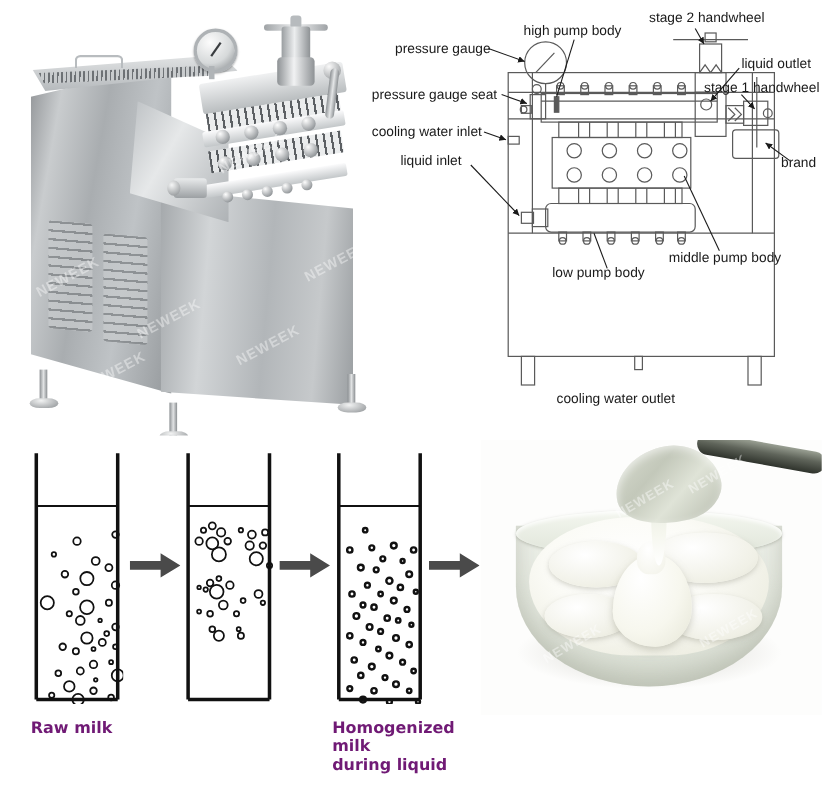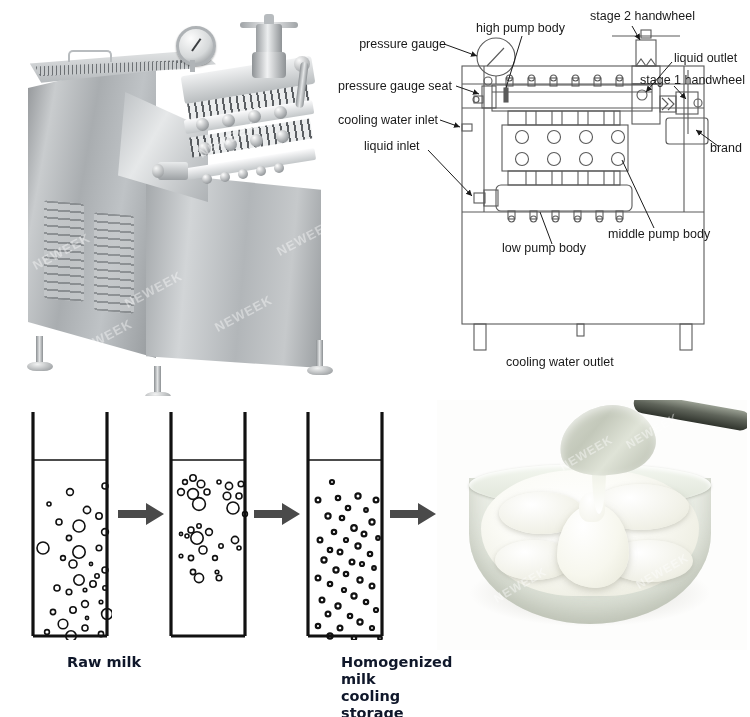--- a/index.html
+++ b/index.html
@@ -84,21 +84,21 @@
   #diagram{left:336px;top:0;width:414px;height:392px;}
   #diagram svg{display:block;}
 
   
   #process-row{left:0;top:396px;width:430px;height:270px;}
   .beaker-wrap{position:absolute;top:14px;width:84px;height:230px;}
   .bk1{left:28px;} .bk2{left:166px;} .bk3{left:303px;}
   .arrow{position:absolute;top:105px;width:46px;height:26px;}
   .ar1{left:118px;} .ar2{left:254px;} .ar3{left:390px;}
   .caption{position:absolute;font-family:"DejaVu Sans",sans-serif;
-     font-weight:bold;font-size:14.5px;line-height:17px;color:#0f172a;white-space:pre-line;margin-left:39px;}
+     font-weight:bold;font-size:14.5px;line-height:17px;color:#701a75;white-space:pre-line;}
   .cp1{left:28px;top:258px;} .cp2{left:148px;top:258px;} .cp3{left:302px;top:258px;}
 
   
   #cream-photo{left:437px;top:400px;width:310px;height:250px;overflow:hidden;
      background:#fdfdfc;}
   .bowl-shadow{position:absolute;left:28px;top:158px;width:250px;height:70px;
      border-radius:50%;background:radial-gradient(ellipse,rgba(180,178,168,.55),rgba(255,255,255,0) 68%);}
   .bowl-glass{position:absolute;left:32px;top:78px;width:242px;height:146px;
      border-radius:0 0 50% 50%/0 0 62% 62%;
      background:linear-gradient(180deg,#eef1ea 0%,#e4e8df 40%,#d9ded3 100%);
@@ -512,21 +512,21 @@
   </div>
 
   <div class="arrow ar3">
     <svg width="46" height="26" viewBox="0 0 46 26">
         <path d="M0 9 H28 V2 L46 13 L28 24 V17 H0 Z" fill="#4a4a4a"></path>
       </svg>
   </div>
 
   <div class="caption cp1">Raw milk</div>
   <div class="caption cp3">Homogenized milk
-cooling storage</div>
+during liquid</div>
 </div>
 
 <div class="panel" id="cream-photo">
   <div class="bowl-shadow"></div>
   <div class="bowl-glass"></div>
   <div class="bowl-rim"></div>
   <div class="cream-top"></div>
   <div class="swirl" style="left:62px;top:92px;width:86px;height:42px"></div>
   <div class="swirl" style="left:156px;top:84px;width:96px;height:46px"></div>
   <div class="swirl" style="left:58px;top:140px;width:78px;height:40px"></div>

